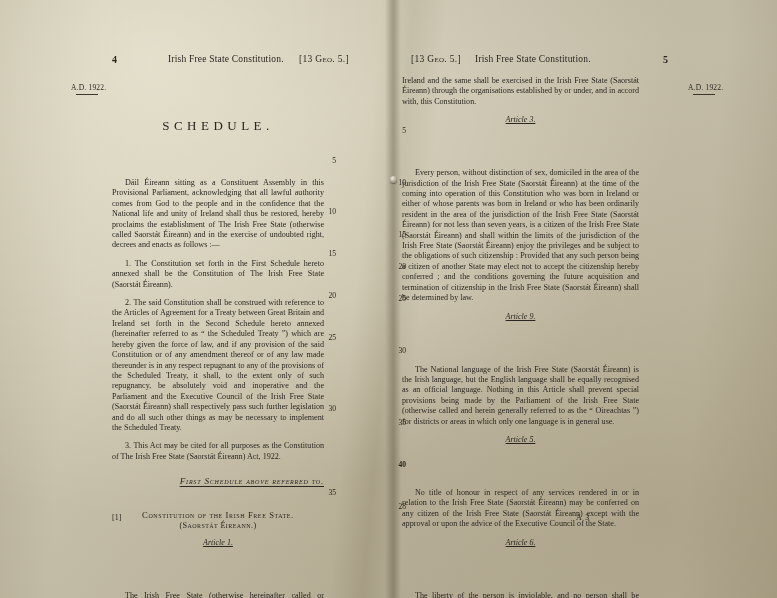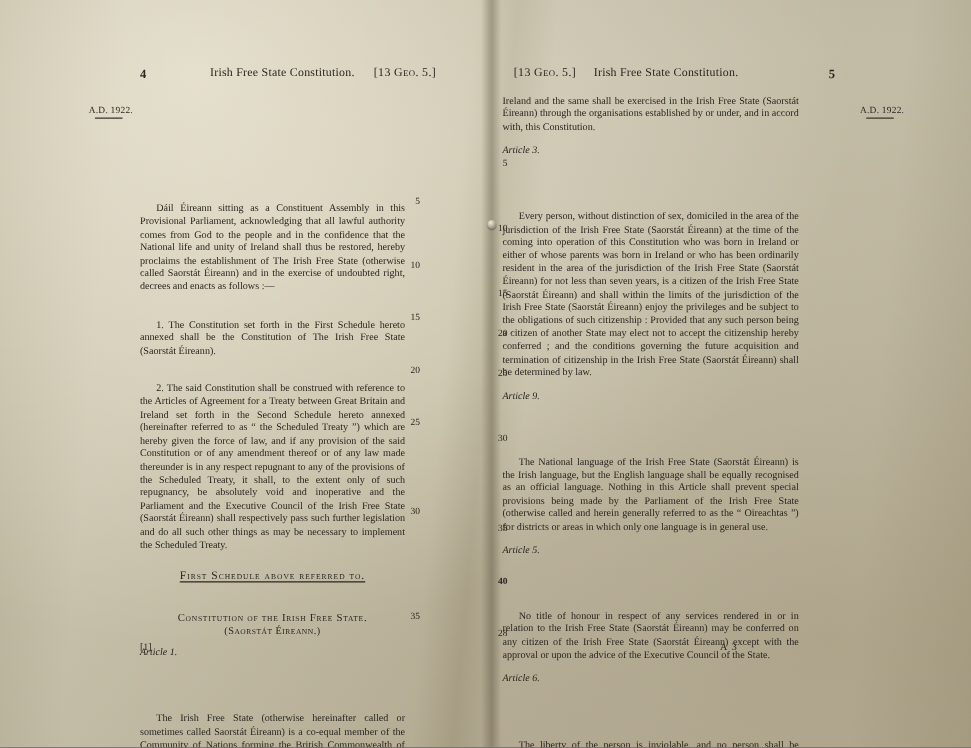--- a/index.html
+++ b/index.html
@@ -99,61 +99,63 @@
 
   .para {
     font-size: 8.1px;
     line-height: 10.4px;
     text-align: justify;
     margin: 0 0 0 0;
     text-indent: 0;
     hyphens: manual;
   }
   .para.ind { text-indent: 13px; margin-top: 44px; }
-  .para.gap-s { margin-top: 20px; }
+  .para.gap-s { margin-top: 8px; }
 
   .title-schedule {
     font-size: 13px;
     letter-spacing: 4.5px;
     text-align: center;
     margin: 0 0 12px 0;
     font-weight: normal;
   }
   .head-cc {
     font-size: 9px;
     text-align: center;
     font-variant: small-caps;
     letter-spacing: 1px;
     margin: 0 0 7px 0;
   }
   .head-center {
     font-size: 9.2px;
-    text-align: center;
+    text-align: right;
     font-variant: small-caps;
     letter-spacing: 0.8px;
     margin: 14px 0 24px 0;
+    font-style: italic;
   }
   .head-center2 {
     font-size: 8.6px;
     text-align: center;
     font-variant: small-caps;
     letter-spacing: 0.6px;
     margin: 11px 0 2px 0;
   }
   .head-center2 .sub {
     display: block;
     font-size: 8.2px;
     letter-spacing: 0.4px;
     margin-top: 1px;
   }
   .artic {
     font-size: 8px;
     font-style: italic;
-    text-align: left;
+    text-align: center;
     margin: 8px 0 2px 0;
+    text-decoration: underline;
   }
   .artic-u { text-decoration: underline; text-underline-offset: 2px; }
 
   
   .lnum {
     position: absolute;
     font-size: 7.6px;
     text-align: right;
     width: 12px;
   }
@@ -189,25 +191,27 @@
 
     <div class="runhead smallcaps" style="left:299px; top:54px;">[13 Geo. 5.]</div>
 
     <div class="sidenote" style="left:71px; top:83px;">
       <span>A.D. 1922.</span>
       <span class="rule"></span>
     </div>
 
     <div class="col left">
 
+      <div class="title-schedule">SCHEDULE.</div>
 
 
       <p class="para ind">Dáil Éireann sitting as a Constituent Assembly in this Provisional Parliament, acknowledging that all lawful authority comes from God to the people and in the confidence that the National life and unity of Ireland shall thus be restored, hereby proclaims the establishment of The Irish Free State (otherwise called Saorstát Éireann) and in the exercise of undoubted right, decrees and enacts as follows :—</p>
       <p class="para ind gap-s">1. The Constitution set forth in the First Schedule hereto annexed shall be the Constitution of The Irish Free State (Saorstát Éireann).</p>
       <p class="para ind gap-s">2. The said Constitution shall be construed with reference to the Articles of Agreement for a Treaty between Great Britain and Ireland set forth in the Second Schedule hereto annexed (hereinafter referred to as “ the Scheduled Treaty ”) which are hereby given the force of law, and if any provision of the said Constitution or of any amendment thereof or of any law made thereunder is in any respect repugnant to any of the provisions of the Scheduled Treaty, it shall, to the extent only of such repugnancy, be absolutely void and inoperative and the Parliament and the Executive Council of the Irish Free State (Saorstát Éireann) shall respectively pass such further legislation and do all such other things as may be necessary to implement the Scheduled Treaty.</p>
+      <p class="para ind gap-s">3. This Act may be cited for all purposes as the Constitution of The Irish Free State (Saorstát Éireann) Act, 1922.</p>
 
       <div class="head-center artic-u">First Schedule above referred to.</div>
 
       <div class="head-center2">
         <span>Constitution of the Irish Free State.</span>
         <span class="sub">(Saorstát Éireann.)</span>
       </div>
 
       <div class="artic">Article 1.</div>
       <p class="para ind">The Irish Free State (otherwise hereinafter called or sometimes called Saorstát Éireann) is a co-equal member of the Community of Nations forming the British Commonwealth of Nations.</p>

